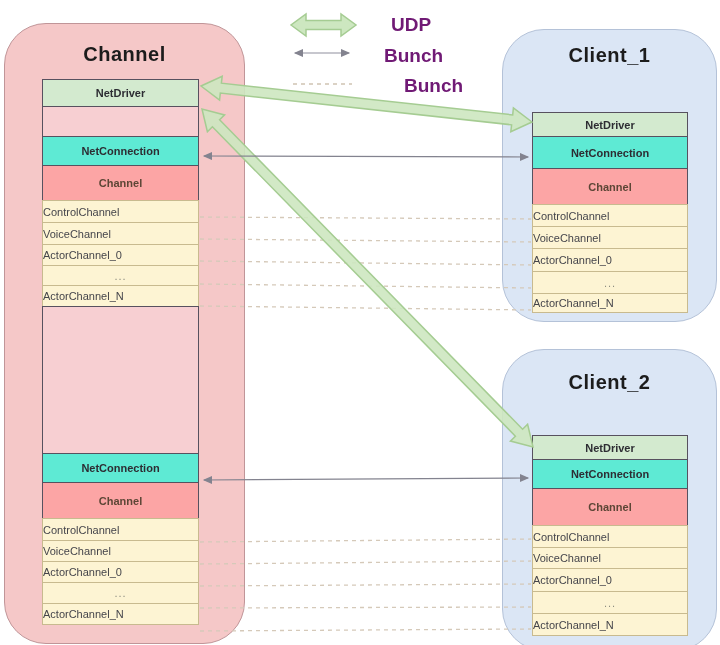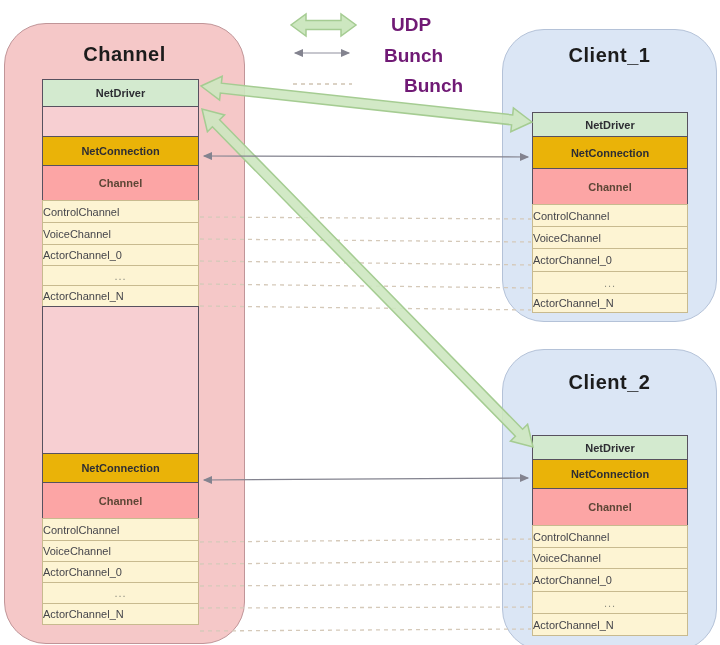--- a/index.html
+++ b/index.html
@@ -17,21 +17,21 @@
     font-size:20px;font-weight:bold;color:#1c1c1c;letter-spacing:.5px;
   }
   .stack{position:absolute;width:157px;}
   .row{
     position:relative;box-sizing:border-box;border:1px solid #57515f;
     display:flex;align-items:center;font-size:11px;color:#2d2d33;
   }
   .row + .row{margin-top:-1px;}
   .row.hdr{justify-content:center;font-weight:bold;}
   .row.netdriver{background:#d3eacf;}
-  .row.netconnection{background:#eab308;}
+  .row.netconnection{background:#5eead4;}
   .row.channel{background:#fca5a5;color:#5d4636;}
   .row.sub{background:#fdf4d3;border-color:#c8ba8f;color:#45454b;}
   .row.sub.dots{justify-content:center;padding-left:0;color:#8e8e80;letter-spacing:1px;}
   .row.spacer{background:#f7cfd2;border-color:#57515f;}
   .legend-label{
     position:absolute;font-size:19px;font-weight:bold;color:#701a75;
     white-space:nowrap;
   }
   svg.overlay{position:absolute;left:0;top:0;pointer-events:none;}
   .watermark{

